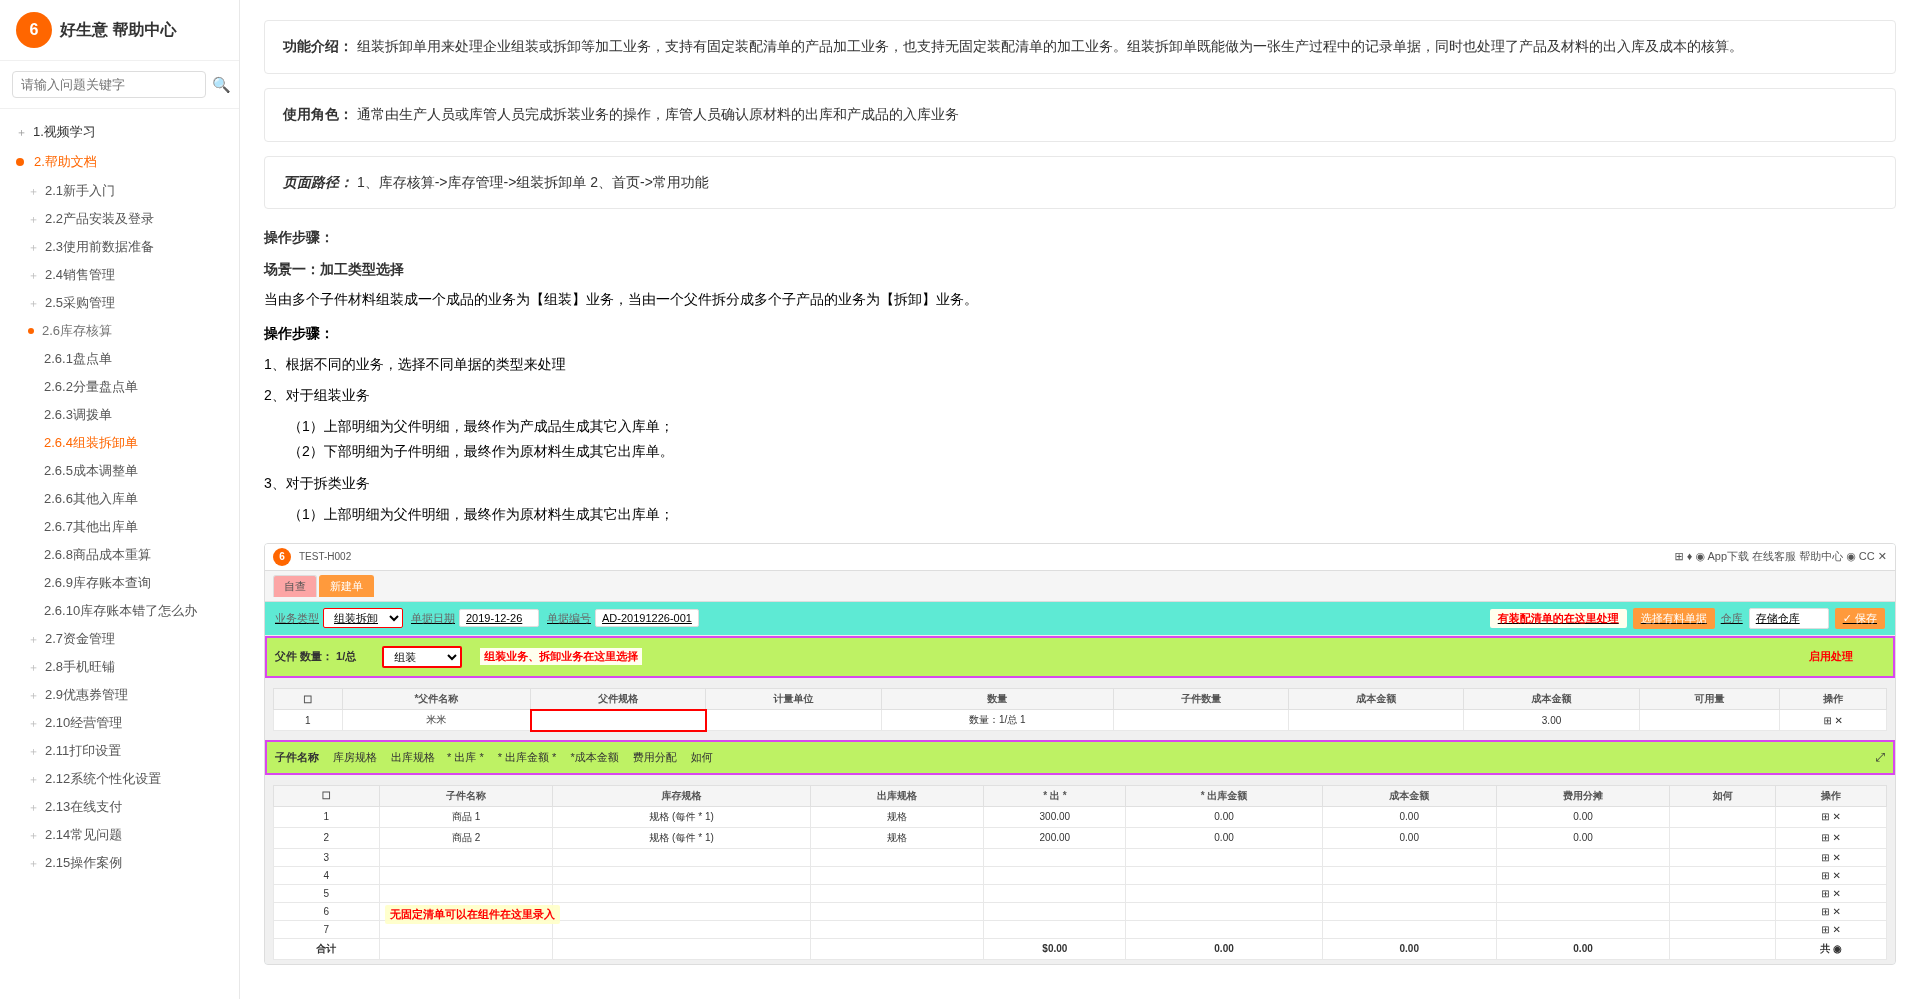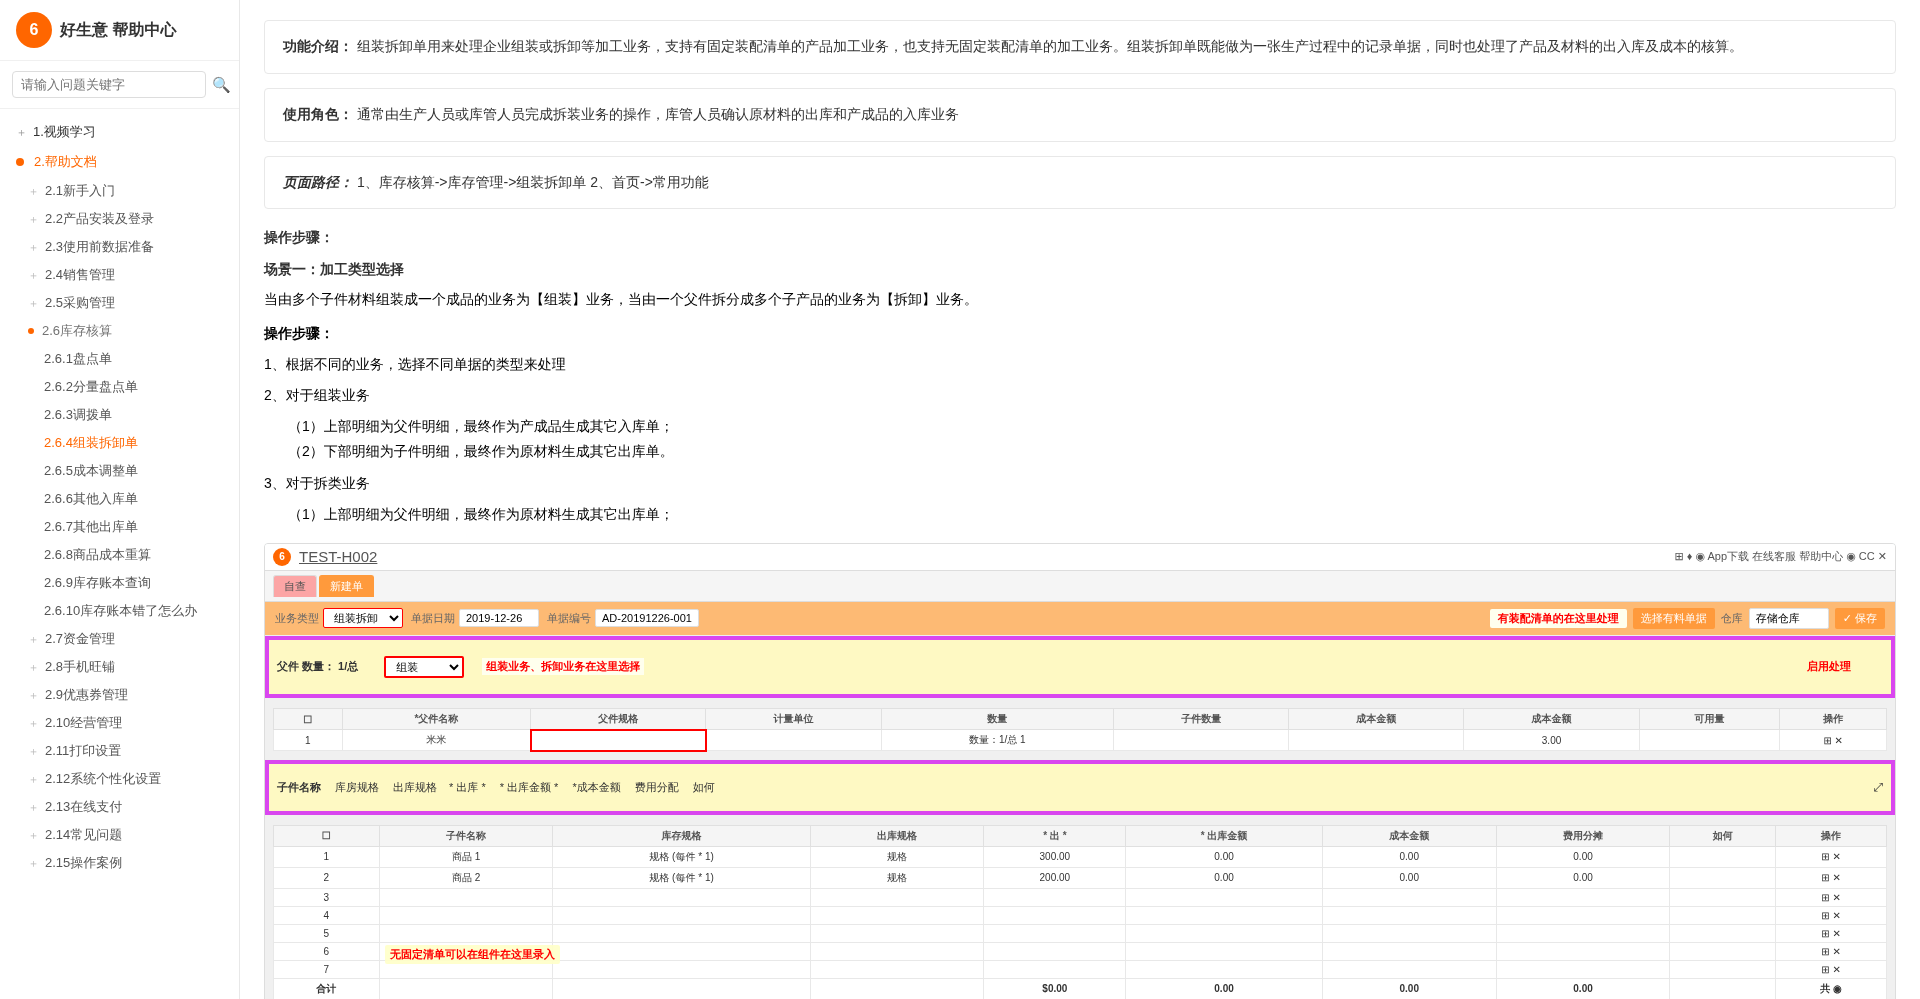--- a/index.html
+++ b/index.html
@@ -171,44 +171,45 @@
       border-bottom: none;
       font-size: 11px;
       color: #555;
     }
     .mock-tab.active {
       background: #ff9a3c;
       color: #fff;
       border-color: #ff9a3c;
     }
     .mock-toolbar {
-      background: #fdba74;
+      background: #5eead4;
       padding: 6px 10px;
       display: flex; align-items: center; gap: 8px;
       border-bottom: 1px solid #eee;
       flex-wrap: wrap;
+      text-decoration: underline;
     }
     .mock-field {
       display: flex; align-items: center; gap: 4px;
     }
     .mock-label { color: #666; font-size: 11px; }
     .mock-input {
       border: 1px solid #ddd; border-radius: 2px;
       padding: 2px 6px; font-size: 11px; background: #fff;
       min-width: 80px;
     }
     .mock-input.highlight { border-color: #f00; }
     .mock-btn {
       background: #ff9a3c; color: #fff; border: none;
       padding: 3px 8px; border-radius: 2px; font-size: 11px; cursor: pointer;
     }
     .mock-section-header {
-      background: #fef9c3;
-      border: 4px solid #d946ef;
-      padding: 16px 8px;
+      background: #bef264;
+      border: 2px solid #d946ef;
+      padding: 8px 8px;
       margin-bottom: 6px;
       display: flex; align-items: center; gap: 6px;
       font-size: 11px; color: #333;
       position: relative;
     }
     .mock-table {
       width: 100%;
       border-collapse: collapse;
       font-size: 10px;
     }
@@ -400,21 +401,21 @@
       <div class="step-indent">（2）下部明细为子件明细，最终作为原材料生成其它出库单。</div>
       <div class="step-item">3、对于拆类业务</div>
       <div class="step-indent">（1）上部明细为父件明细，最终作为原材料生成其它出库单；</div>
 
       <div class="screenshot-container">
         <div class="screenshot-inner">
           <div class="mock-app">
 
             <div class="mock-titlebar">
               <div style="width:18px;height:18px;background:#f60;border-radius:50%;display:flex;align-items:center;justify-content:center;color:#fff;font-size:10px;font-weight:bold;">6</div>
-              <span style="font-size:15px;color:#555;text-decoration:underline;">TEST-H002</span>
+              <span style="font-size:10px;color:#555;">TEST-H002</span>
               <span style="margin-left:auto;font-size:11px;color:#555;">⊞ ♦ ◉ App下载 在线客服 帮助中心 ◉ CC ✕</span>
             </div>
 
             <div class="mock-tabs">
               <div class="mock-tab">自查</div>
               <div class="mock-tab active">新建单</div>
             </div>
 
             <div class="mock-toolbar">
               <div class="mock-field">

